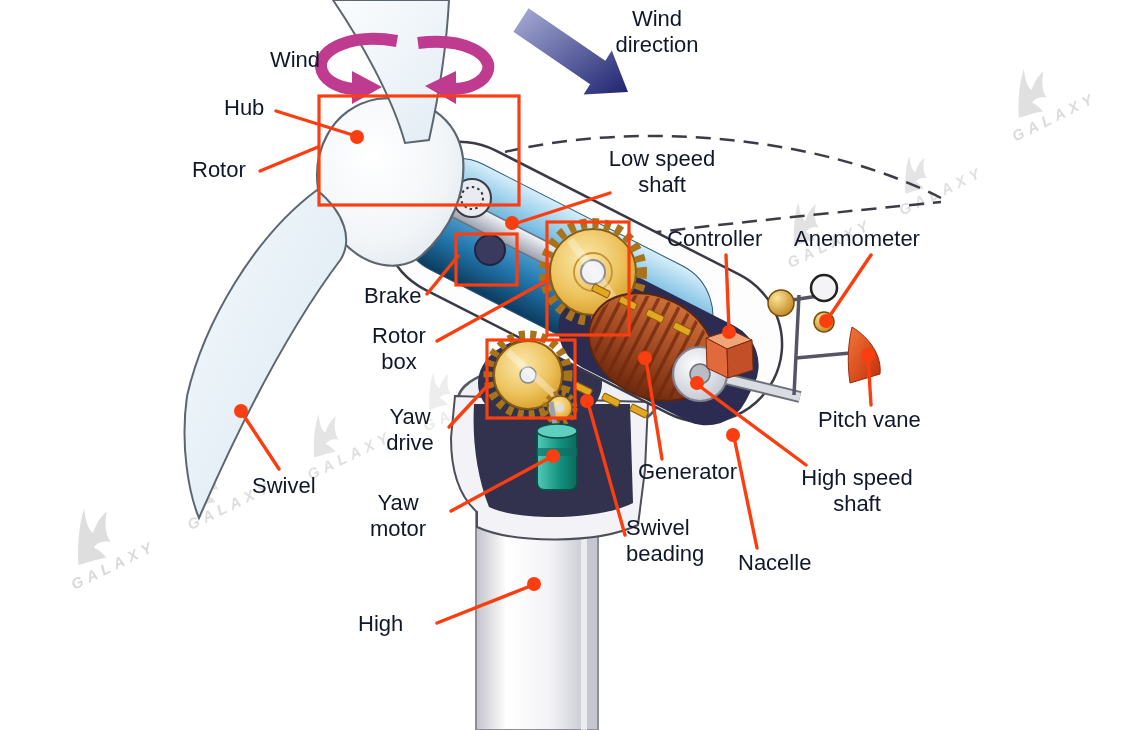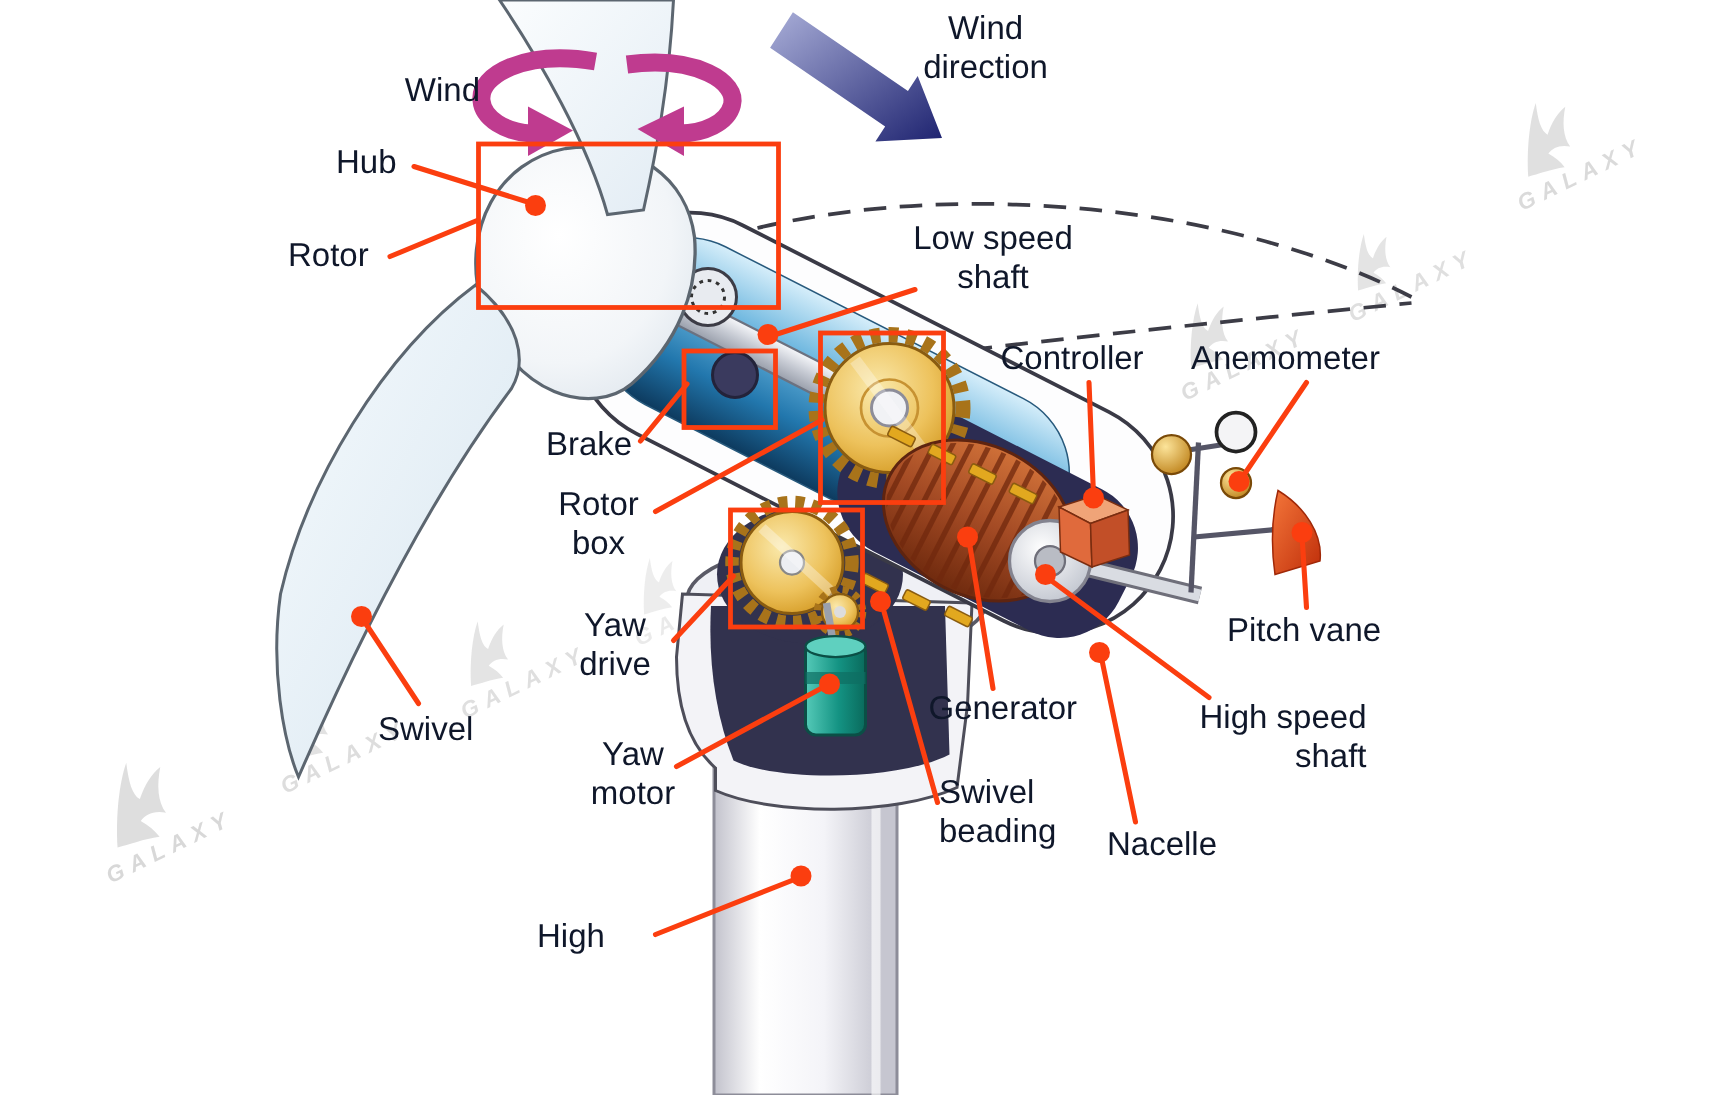--- a/index.html
+++ b/index.html
@@ -311,22 +311,22 @@
   <div class="lbl" style="left:246px;top:47px;width:74px;text-align:right">Wind</div>
   <div class="lbl" style="left:224px;top:95px;width:52px">Hub</div>
   <div class="lbl" style="left:192px;top:157px;width:72px">Rotor</div>
   <div class="lbl" style="left:598px;top:6px;width:118px;text-align:center">Wind direction</div>
   <div class="lbl" style="left:592px;top:146px;width:140px;text-align:center">Low speed shaft</div>
   <div class="lbl" style="left:667px;top:226px;width:110px">Controller</div>
   <div class="lbl" style="left:794px;top:226px;width:155px">Anemometer</div>
   <div class="lbl" style="left:364px;top:283px;width:66px">Brake</div>
   <div class="lbl" style="left:360px;top:323px;width:78px;text-align:center">Rotor box</div>
   <div class="lbl" style="left:370px;top:404px;width:80px;text-align:center">Yaw drive</div>
-  <div class="lbl" style="left:376px;top:490px;width:92px;text-align:center">Yaw motor</div>
+  <div class="lbl" style="left:352px;top:490px;width:92px;text-align:center">Yaw motor</div>
   <div class="lbl" style="left:252px;top:473px;width:85px">Swivel</div>
-  <div class="lbl" style="left:619px;top:459px;width:125px">Generator</div>
-  <div class="lbl" style="left:751px;top:465px;width:160px;text-align:right">High speed shaft</div>
+  <div class="lbl" style="left:638px;top:459px;width:125px">Generator</div>
+  <div class="lbl" style="left:777px;top:465px;width:160px;text-align:center">High speed shaft</div>
   <div class="lbl" style="left:818px;top:407px;width:130px">Pitch vane</div>
   <div class="lbl" style="left:626px;top:515px;width:100px">Swivel beading</div>
   <div class="lbl" style="left:738px;top:550px;width:100px">Nacelle</div>
   <div class="lbl" style="left:358px;top:611px;width:75px">High</div>
 
 </div>
 
 </body></html>

